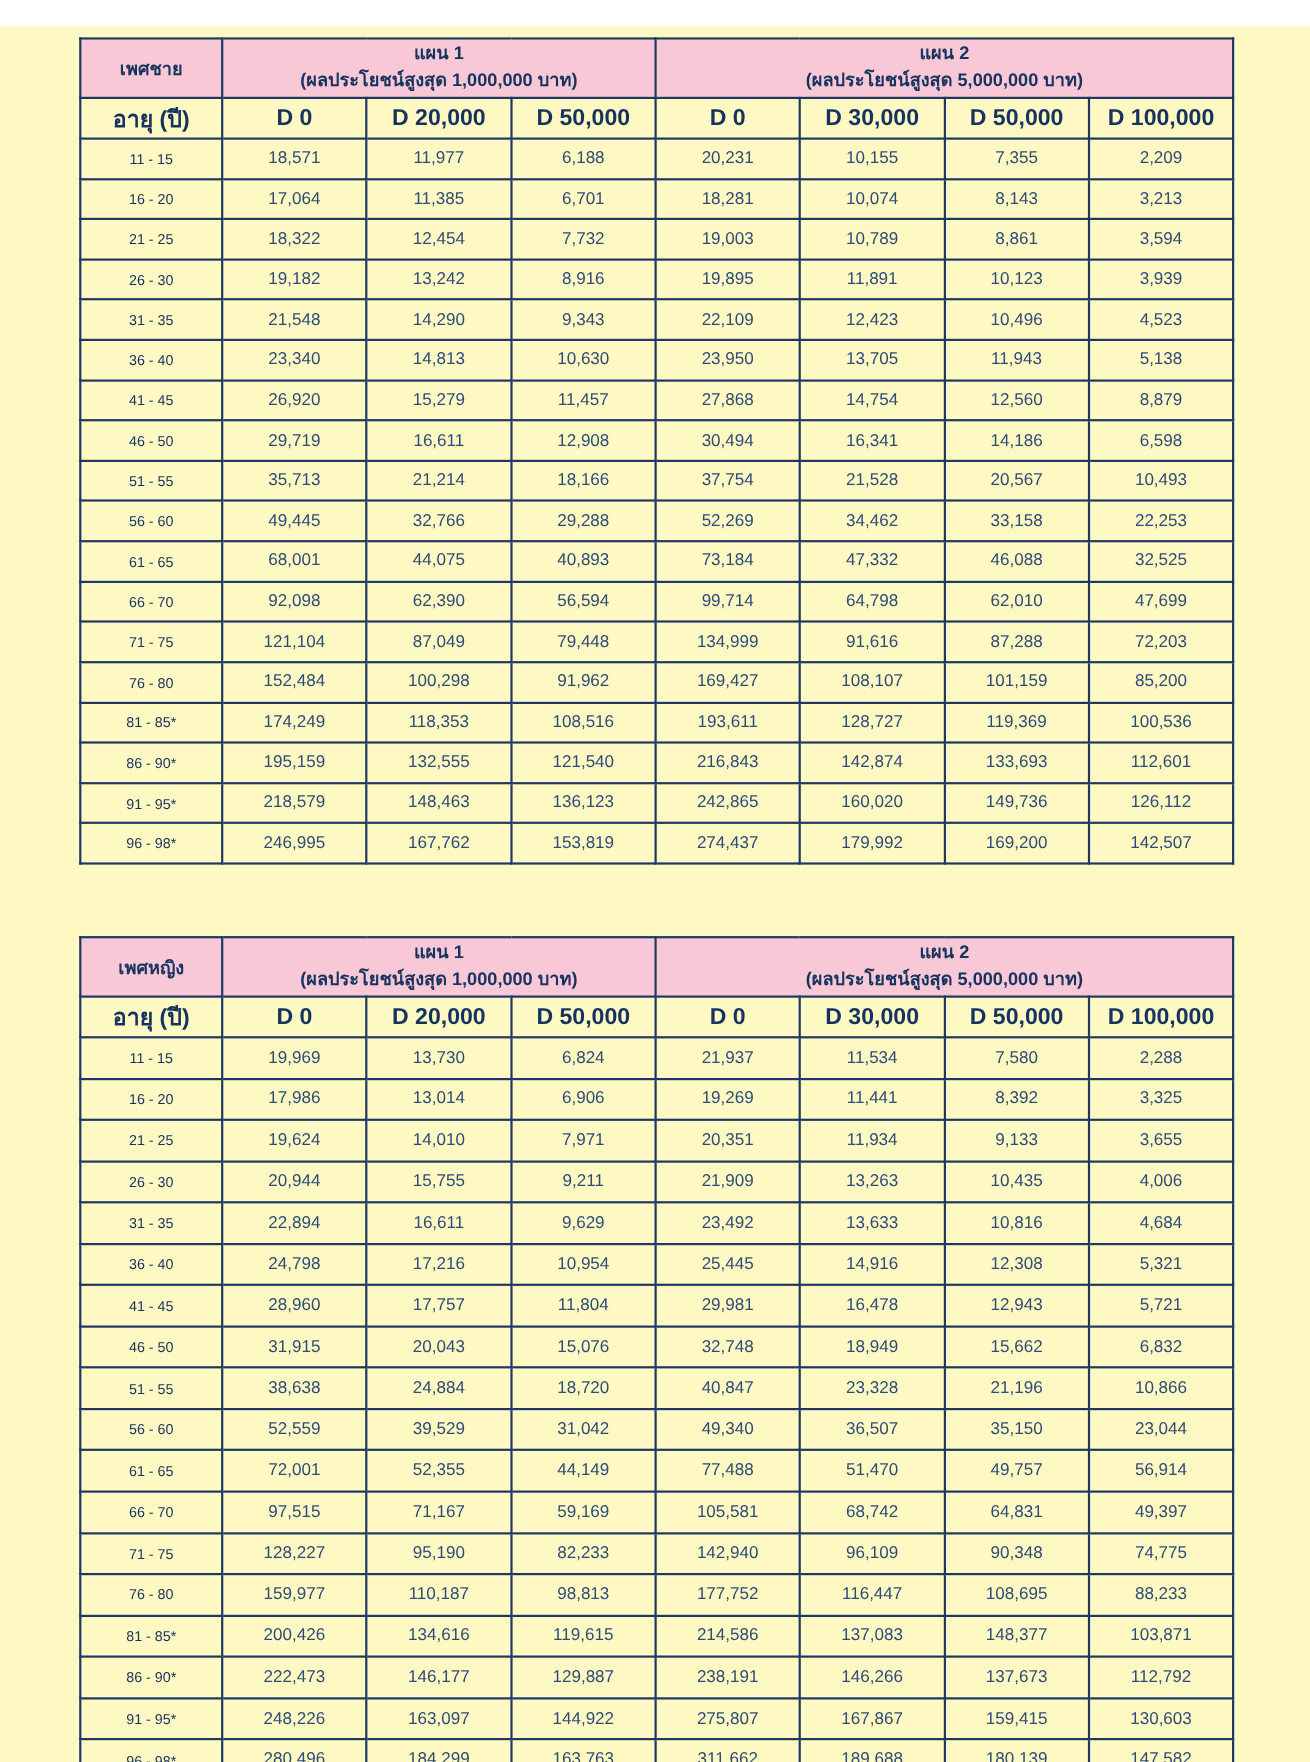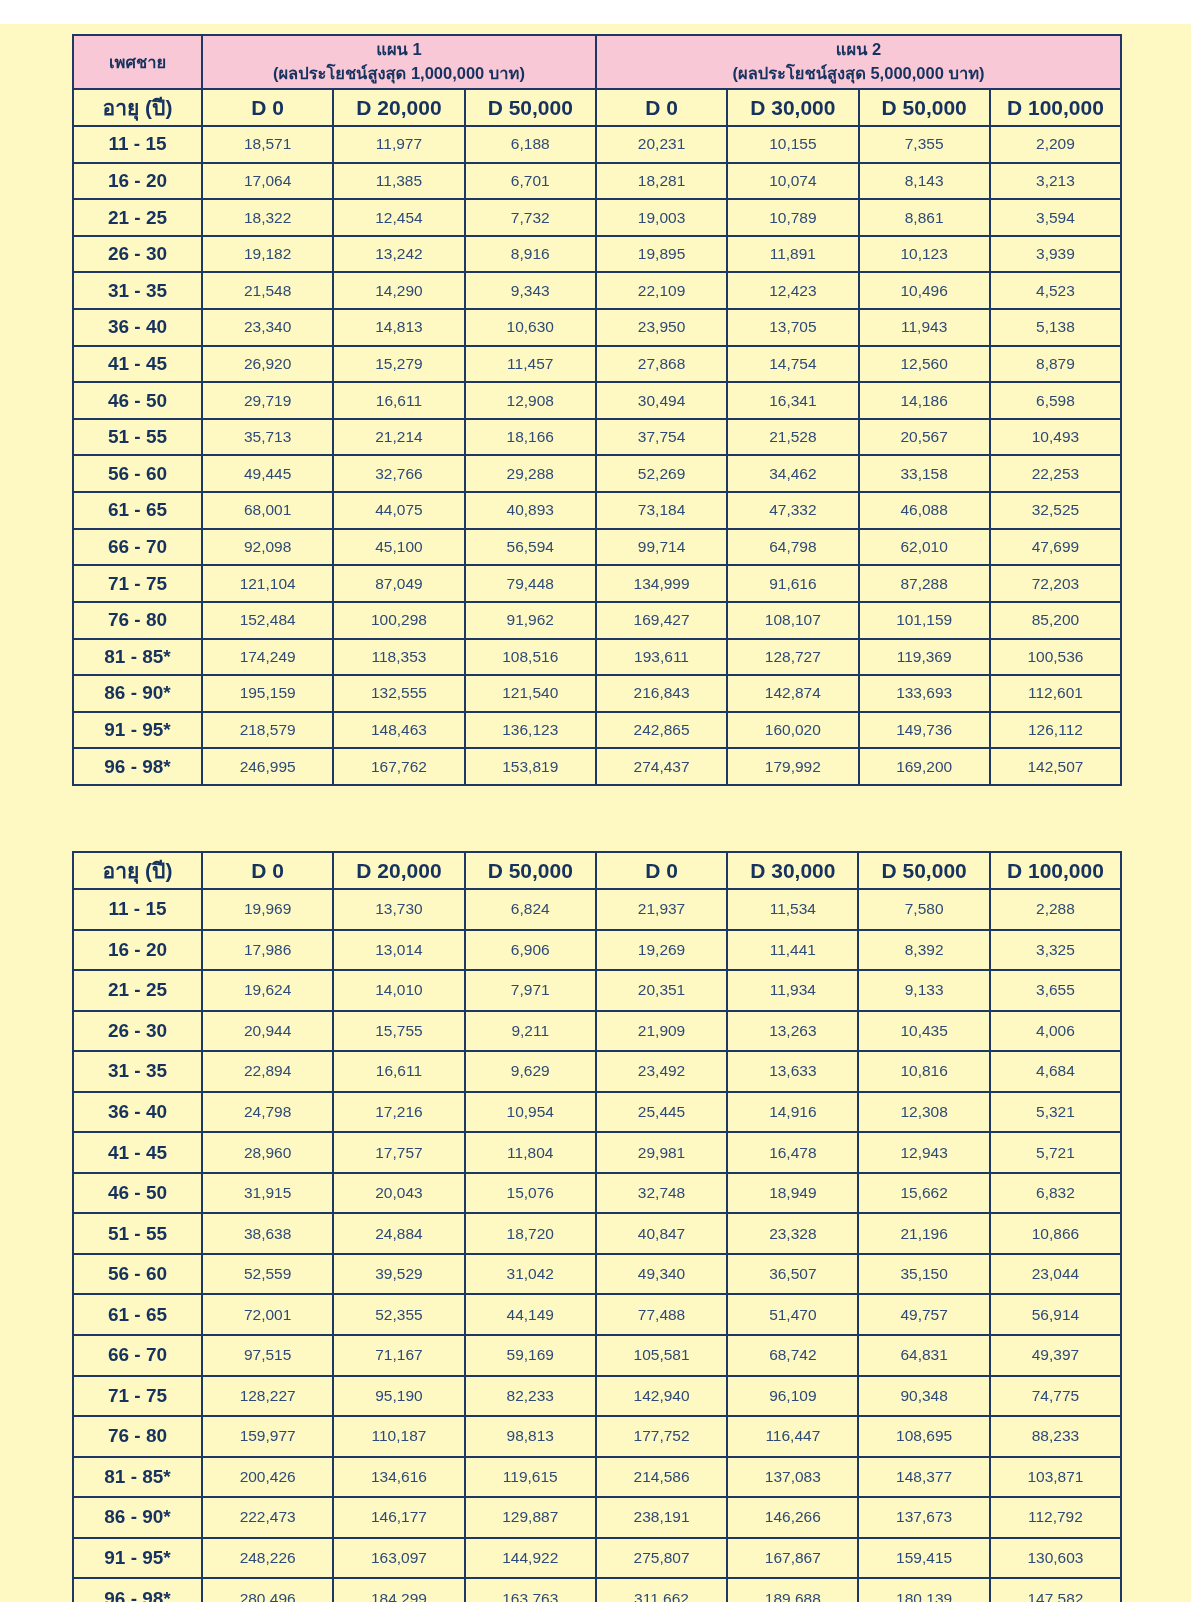--- a/index.html
+++ b/index.html
@@ -41,22 +41,22 @@
     font-size:16.5px;
     line-height:1.45;
     color:var(--bold-text,#16325F);
   }
   .col-header-cell, .age-header-cell{
     font-weight:bold;
     font-size:21px;
     color:var(--bold-text,#16325F);
   }
   .age-cell{
-    font-weight:bold;
-    font-size:19px;
+    font-weight:normal;
+    font-size:13px;
     color:var(--bold-text,#16325F);
   }
   .premium-cell{
     font-weight:normal;
     font-size:15.5px;
     color:var(--num-text,#2E4B78);
   }
 </style>
 </head>
 <body>
@@ -203,21 +203,21 @@
           <td class="premium-cell">44,075</td>
           <td class="premium-cell">40,893</td>
           <td class="premium-cell">73,184</td>
           <td class="premium-cell">47,332</td>
           <td class="premium-cell">46,088</td>
           <td class="premium-cell">32,525</td>
         </tr>
         <tr>
           <td class="age-cell">66 - 70</td>
           <td class="premium-cell">92,098</td>
-          <td class="premium-cell">45,100</td>
+          <td class="premium-cell">62,390</td>
           <td class="premium-cell">56,594</td>
           <td class="premium-cell">99,714</td>
           <td class="premium-cell">64,798</td>
           <td class="premium-cell">62,010</td>
           <td class="premium-cell">47,699</td>
         </tr>
         <tr>
           <td class="age-cell">71 - 75</td>
           <td class="premium-cell">121,104</td>
           <td class="premium-cell">87,049</td>
@@ -284,20 +284,31 @@
         <col style="width: 129px;">
         <col style="width: 131.3px;">
         <col style="width: 131.3px;">
         <col style="width: 131.3px;">
         <col style="width: 131.3px;">
         <col style="width: 131.3px;">
         <col style="width: 131.3px;">
         <col style="width: 131.3px;">
       </colgroup>
       <thead>
+        <tr class="hdr1">
+          <th class="pink gender-cell" rowspan="1">เพศหญิง</th>
+          <th class="pink plan-cell" colspan="3">
+            <div>แผน 1</div>
+            <div>(ผลประโยชน์สูงสุด 1,000,000 บาท)</div>
+          </th>
+          <th class="pink plan-cell" colspan="4">
+            <div>แผน 2</div>
+            <div>(ผลประโยชน์สูงสุด 5,000,000 บาท)</div>
+          </th>
+        </tr>
         <tr class="hdr2">
           <th class="age-header-cell">อายุ (ปี)</th>
           <th class="col-header-cell">D 0</th>
           <th class="col-header-cell">D 20,000</th>
           <th class="col-header-cell">D 50,000</th>
           <th class="col-header-cell">D 0</th>
           <th class="col-header-cell">D 30,000</th>
           <th class="col-header-cell">D 50,000</th>
           <th class="col-header-cell">D 100,000</th>
         </tr>

